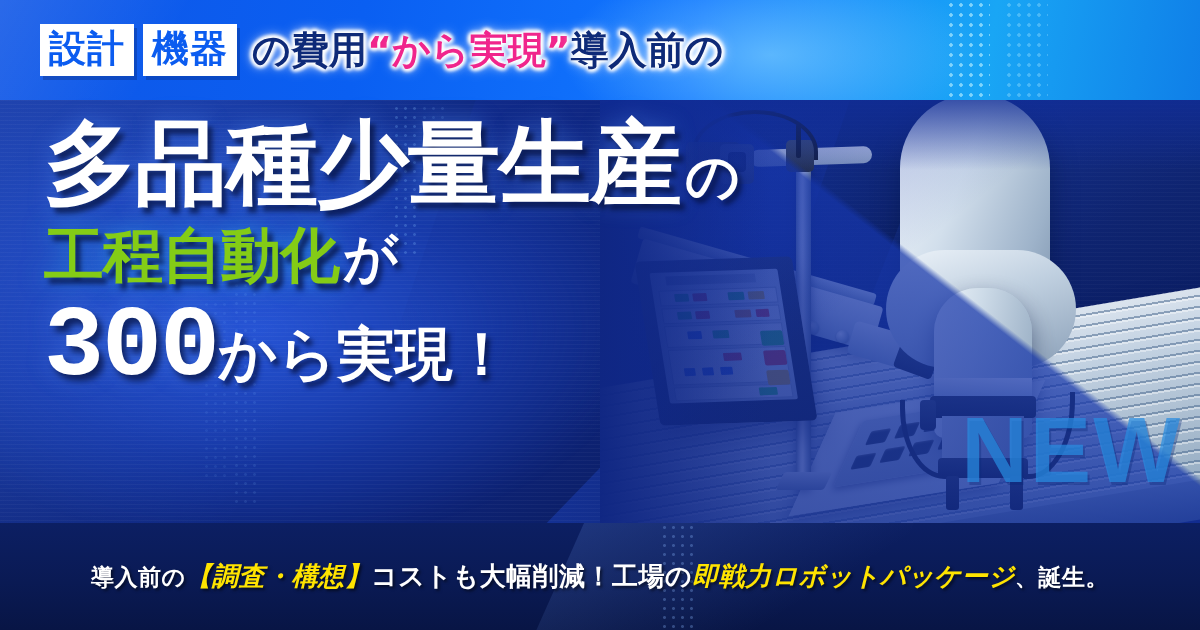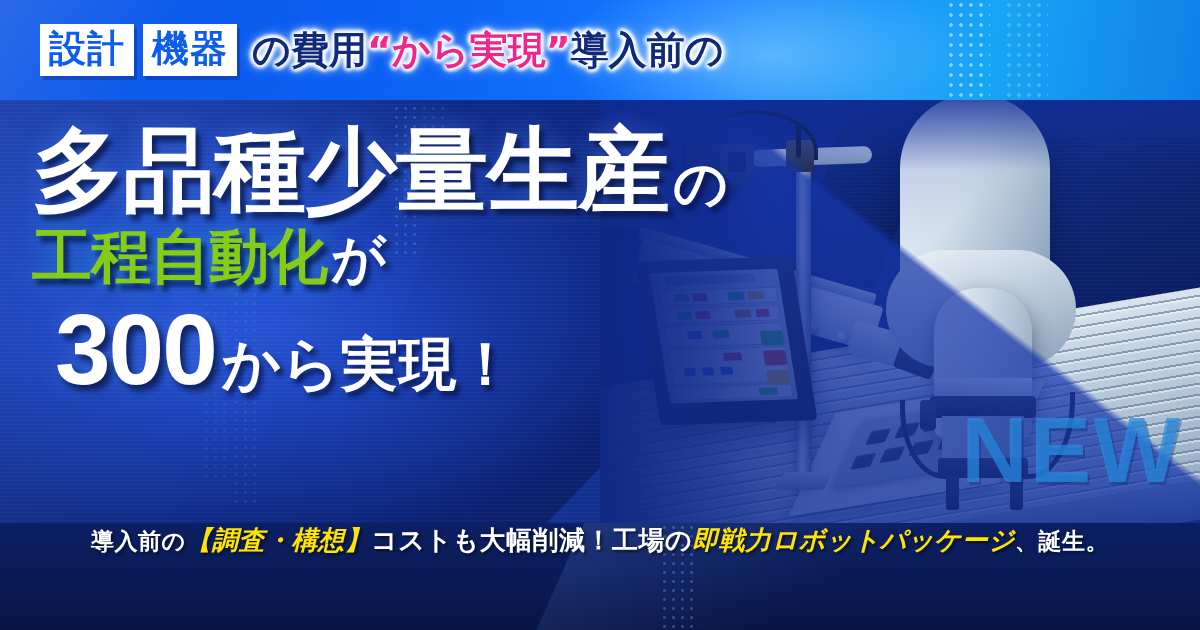--- a/index.html
+++ b/index.html
@@ -335,22 +335,22 @@
     font-family:"DejaVu Sans","Liberation Sans",sans-serif;
     text-shadow:
       0 0 5px #fff,0 0 5px #fff,0 0 9px #fff,0 0 14px #fff,
       2px 0 4px #fff,-2px 0 4px #fff,0 2px 4px #fff,0 -2px 4px #fff;
     white-space:nowrap;
   }
   .hdr-text .pink{color:#f0258c;}
 
   
   .headline{
-    position:absolute;left:32px;top:122px;width:800px;
-    font-family:Liberation Sans, sans-serif;
+    position:absolute;left:44px;top:122px;width:800px;
+    font-family:Liberation Mono, monospace;
   }
   .line{display:flex;align-items:baseline;white-space:nowrap;}
   .l1{margin-bottom:2px;}
   .big-white{
     font-weight:bold;font-size:92px;line-height:1.06;color:#ffffff;
     letter-spacing:-1px;
     text-shadow:5px 6px 5px rgba(4,14,58,.70),0 0 22px rgba(90,150,255,.45);
   }
   .suf-white{
     font-weight:bold;font-size:54px;color:#ffffff;letter-spacing:0;
@@ -359,38 +359,37 @@
   }
   .big-cyan{
     font-weight:bold;font-size:60px;line-height:1.06;color:#84cc16;
     letter-spacing:-1px;
     text-shadow:5px 6px 5px rgba(4,14,58,.75),0 0 26px rgba(50,200,255,.55);
   }
   .price{
     font-weight:bold;font-size:100px;line-height:1.02;color:#ffffff;
     letter-spacing:-2px;
     text-shadow:5px 6px 6px rgba(4,14,58,.72),0 0 24px rgba(90,150,255,.4);
-    margin-left:23px;
   }
   .price-unit{
     font-weight:bold;font-size:86px;color:#ffffff;letter-spacing:-1px;
     text-shadow:5px 6px 6px rgba(4,14,58,.72);
   }
   .suf-realize{
-    font-weight:bold;font-size:58px;color:#ffffff;margin-left:6px;
+    font-weight:bold;font-size:58px;color:#ffffff;
     text-shadow:4px 5px 5px rgba(4,14,58,.72);
   }
   .l2{margin-bottom:2px;}
 
   
   .footer{
     position:absolute;left:0;bottom:0;width:1200px;height:107px;
     background:linear-gradient(180deg,#0c1f63 0%,#0a1a54 55%,#081545 100%);
     overflow:hidden;
-    display:flex;align-items:flex-start;justify-content:center;
+    display:flex;align-items:center;justify-content:center;
   }
   .ftr-sheen{
     position:absolute;left:560px;top:-56px;width:330px;height:220px;
     background:linear-gradient(140deg,rgba(120,165,255,.20),rgba(120,165,255,0) 70%);
     transform:skewX(-24deg);
   }
   .ftr-dots{
     position:absolute;left:660px;top:0;width:34px;height:107px;
     background-image:radial-gradient(circle,rgba(140,185,255,.30) 1.2px,rgba(0,0,0,0) 1.7px);
     background-size:9px 9px;

